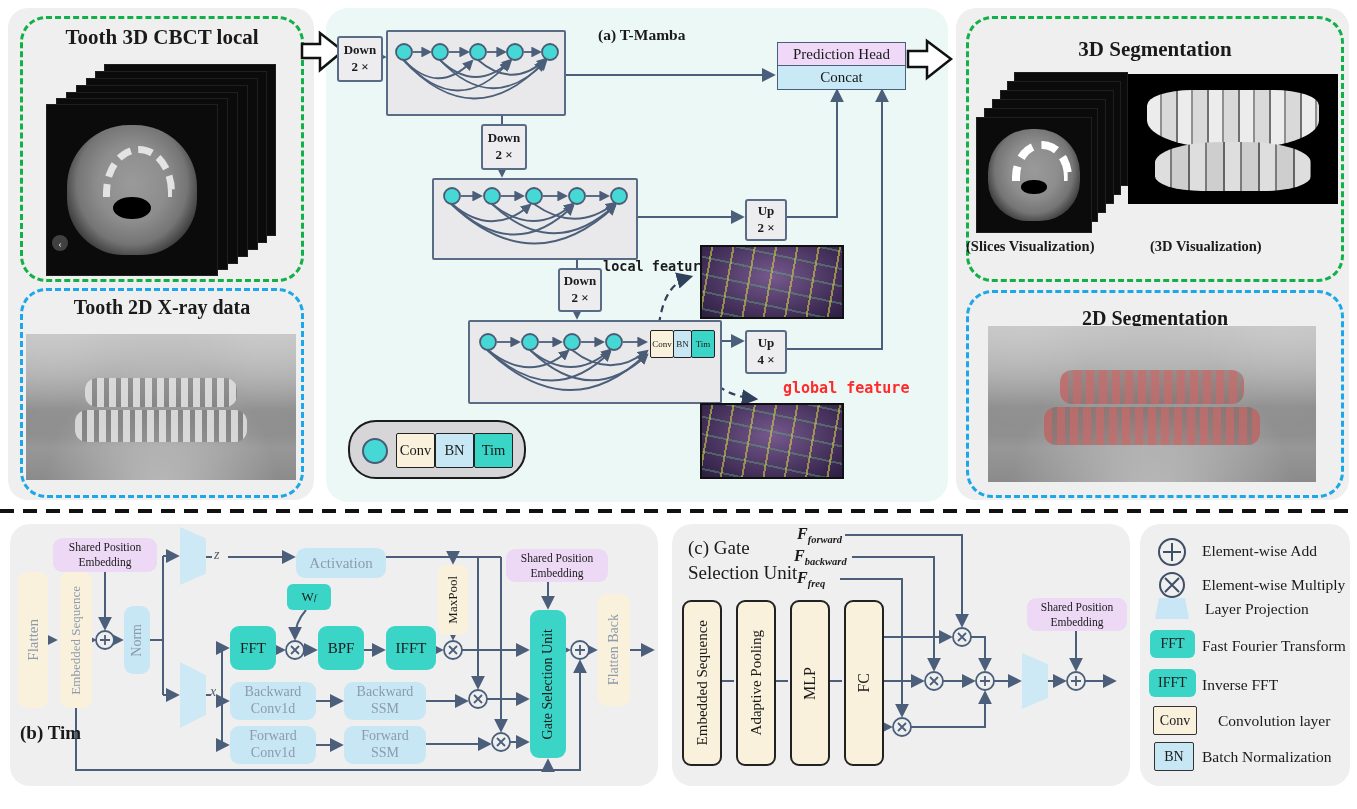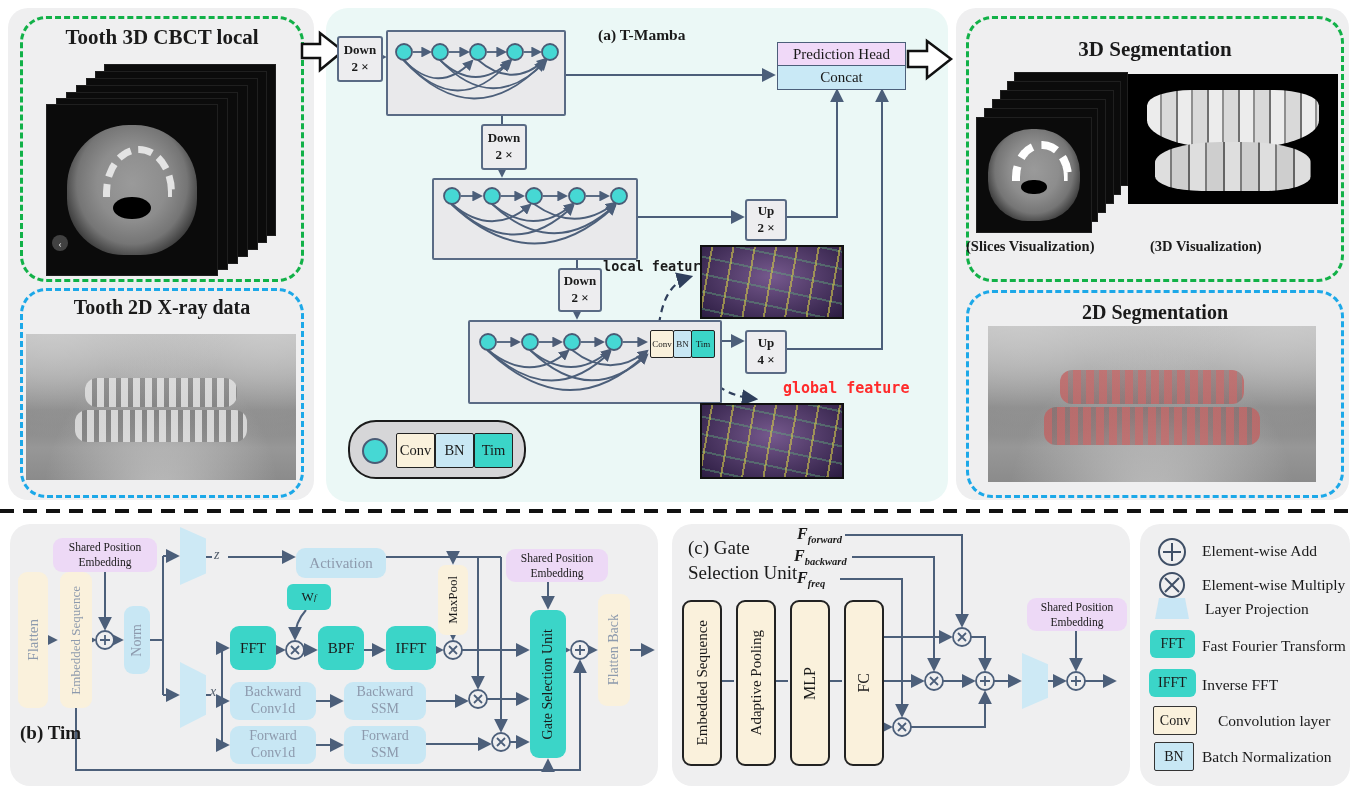--- a/index.html
+++ b/index.html
@@ -109,21 +109,21 @@
       <div class="ct-head" style="left:10%;top:10%;width:80%;height:80%;"></div>
       <div class="ct-arch" style="left:31%;top:20%;width:38%;height:28%;border-color:#fff;border-width:8px;"></div>
       <div class="ct-mouth" style="left:39%;top:54%;width:22%;height:13%;"></div>
     </div>
   </div>
   <div class="caption" style="left:966px;top:238px;width:164px;">(Slices Visualization)</div>
   <div class="teeth3d" style="left:1128px;top:74px;width:210px;height:130px;"></div>
   <div class="caption" style="left:1150px;top:238px;width:170px;">(3D Visualization)</div>
 
   <div class="dashbox blue" style="left:966px;top:290px;width:372px;height:202px;">
-    <div class="title" style="top:8px;font-size:20px;">2D Segmentation</div>
+    <div class="title" style="top:14px;font-size:20px;">2D Segmentation</div>
   </div>
   <div class="xray" style="left:988px;top:326px;width:328px;height:156px;">
     <div class="teethred" style="left:22%;top:28%;width:56%;height:22%;"></div>
     <div class="teethred" style="left:17%;top:52%;width:66%;height:24%;"></div>
   </div>
 
   <svg class="abs" style="left:0;top:0;" width="1357" height="809">
     <defs>
       <marker id="ah" viewBox="0 0 10 10" refX="8" refY="5" markerWidth="7" markerHeight="7" orient="auto-start-reverse">
         <path d="M0,0 L10,5 L0,10 z" fill="#4C5F7A"></path>

